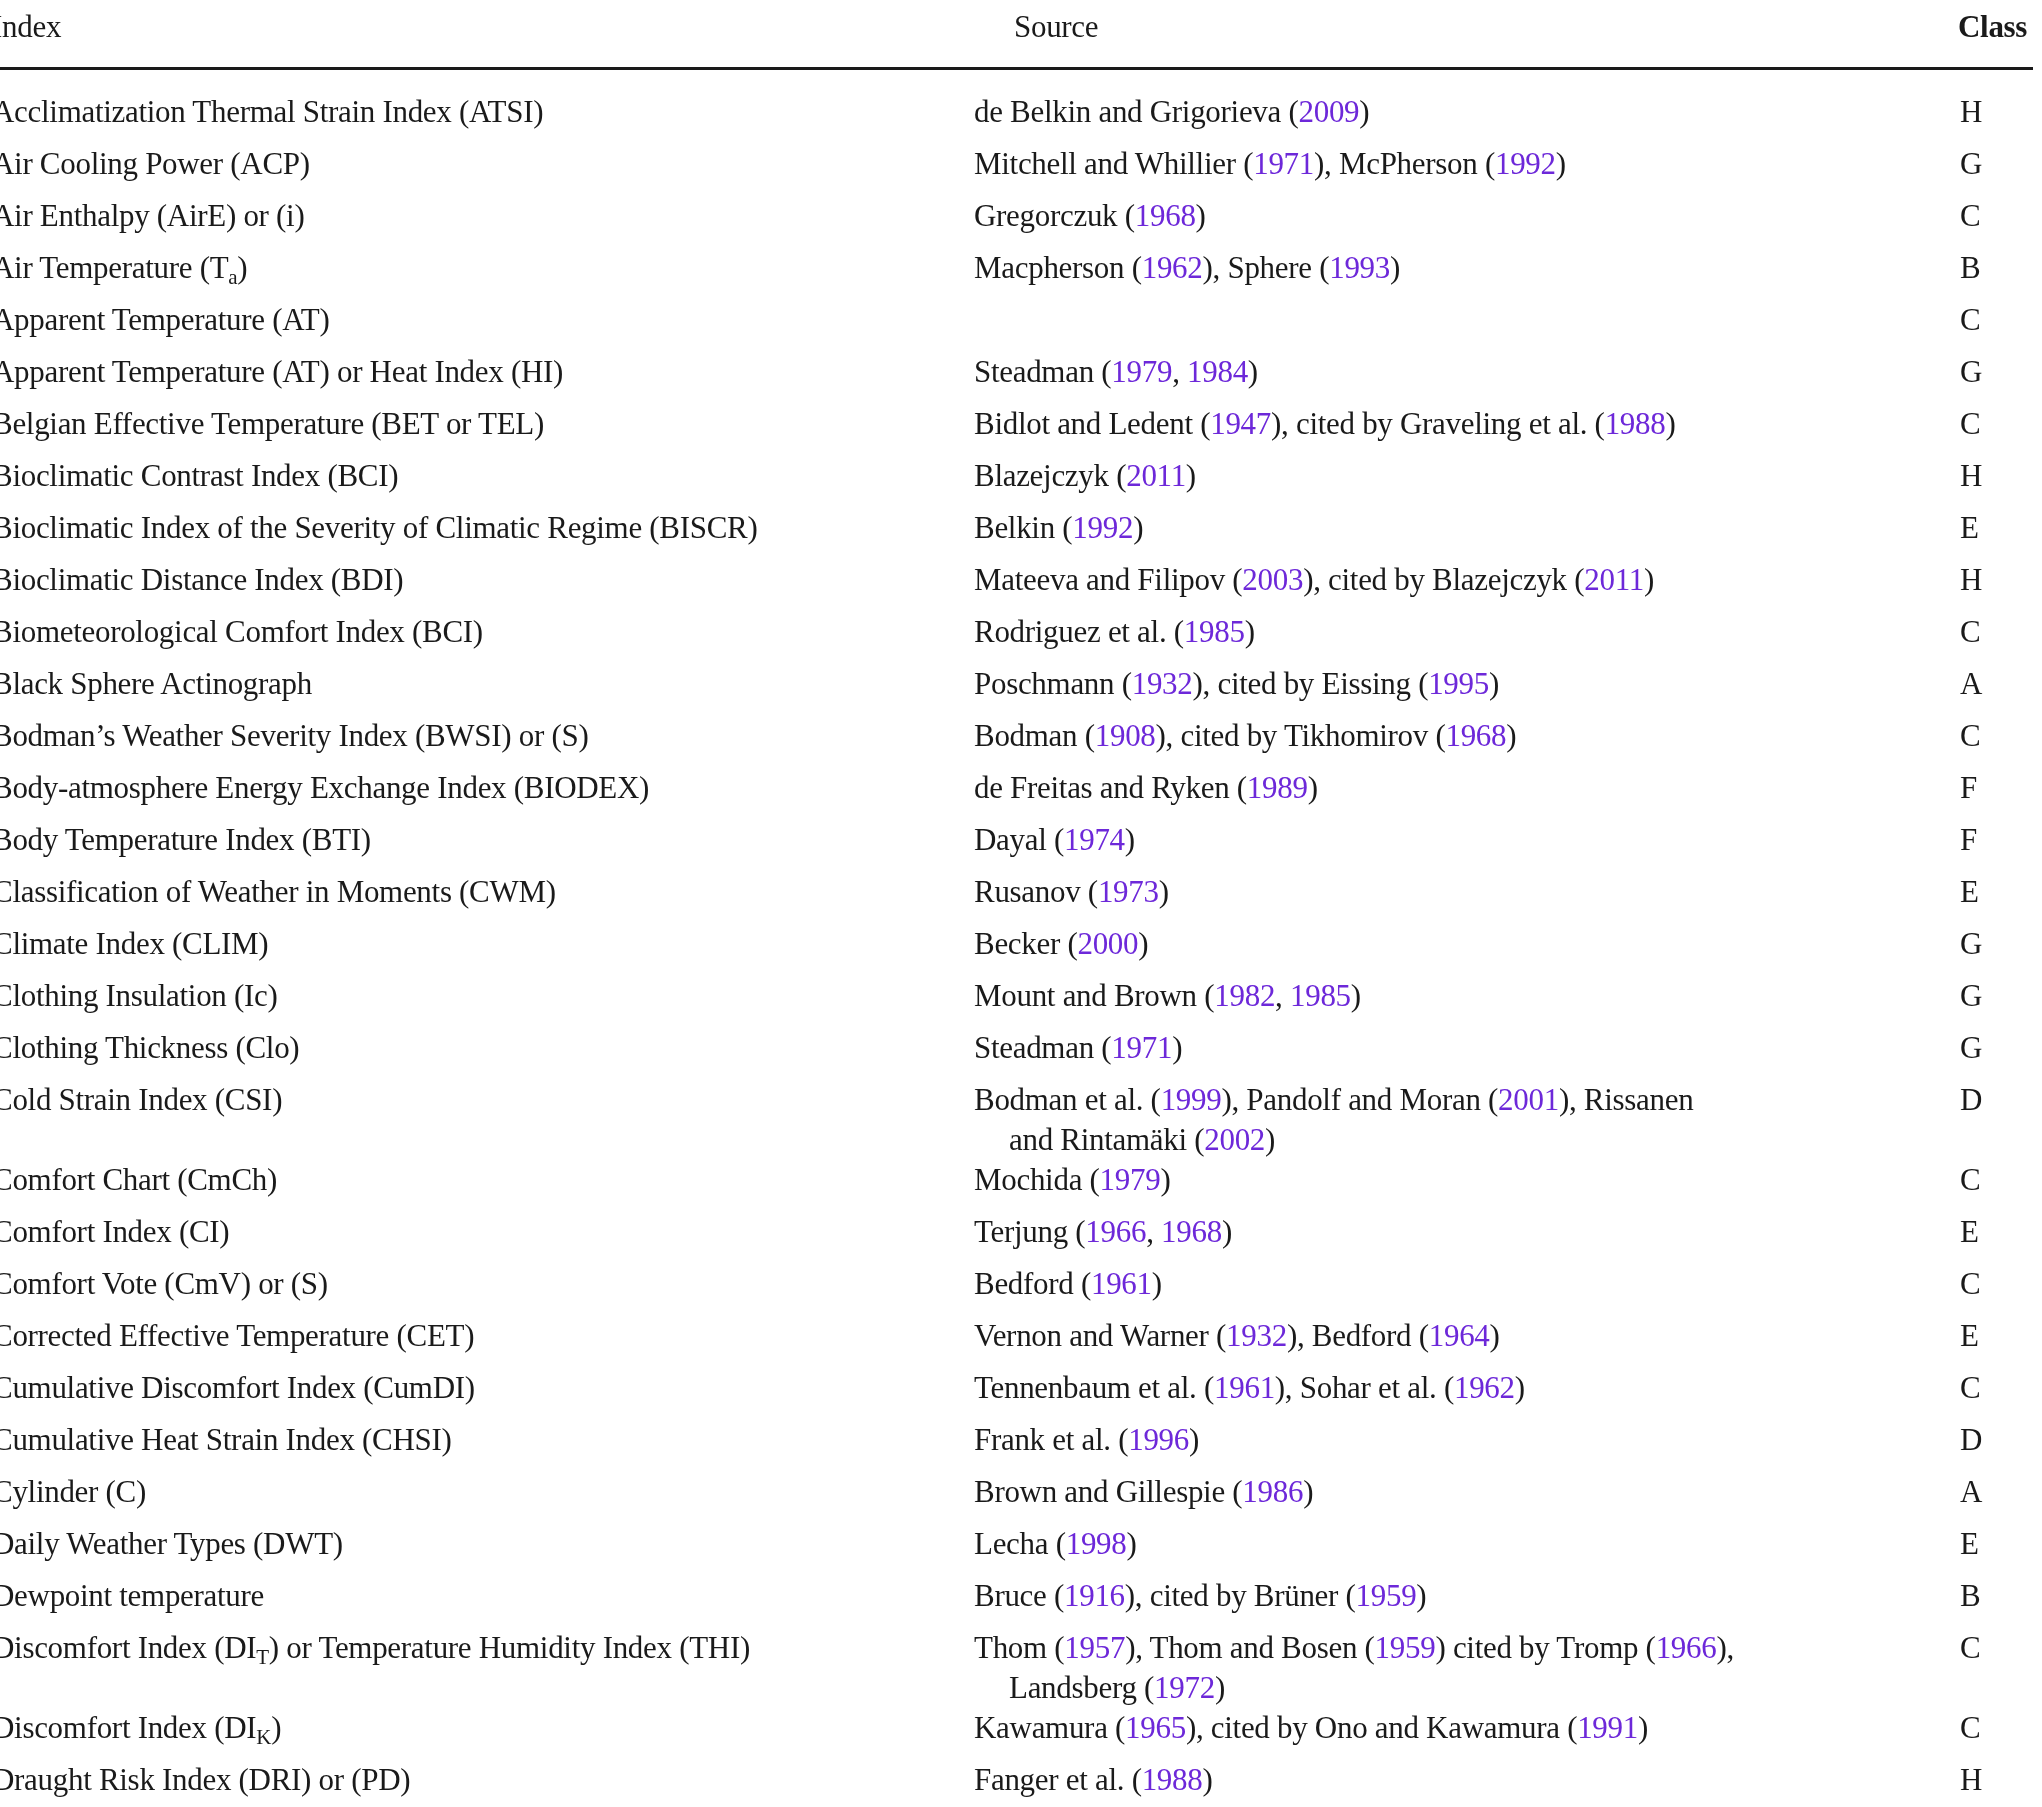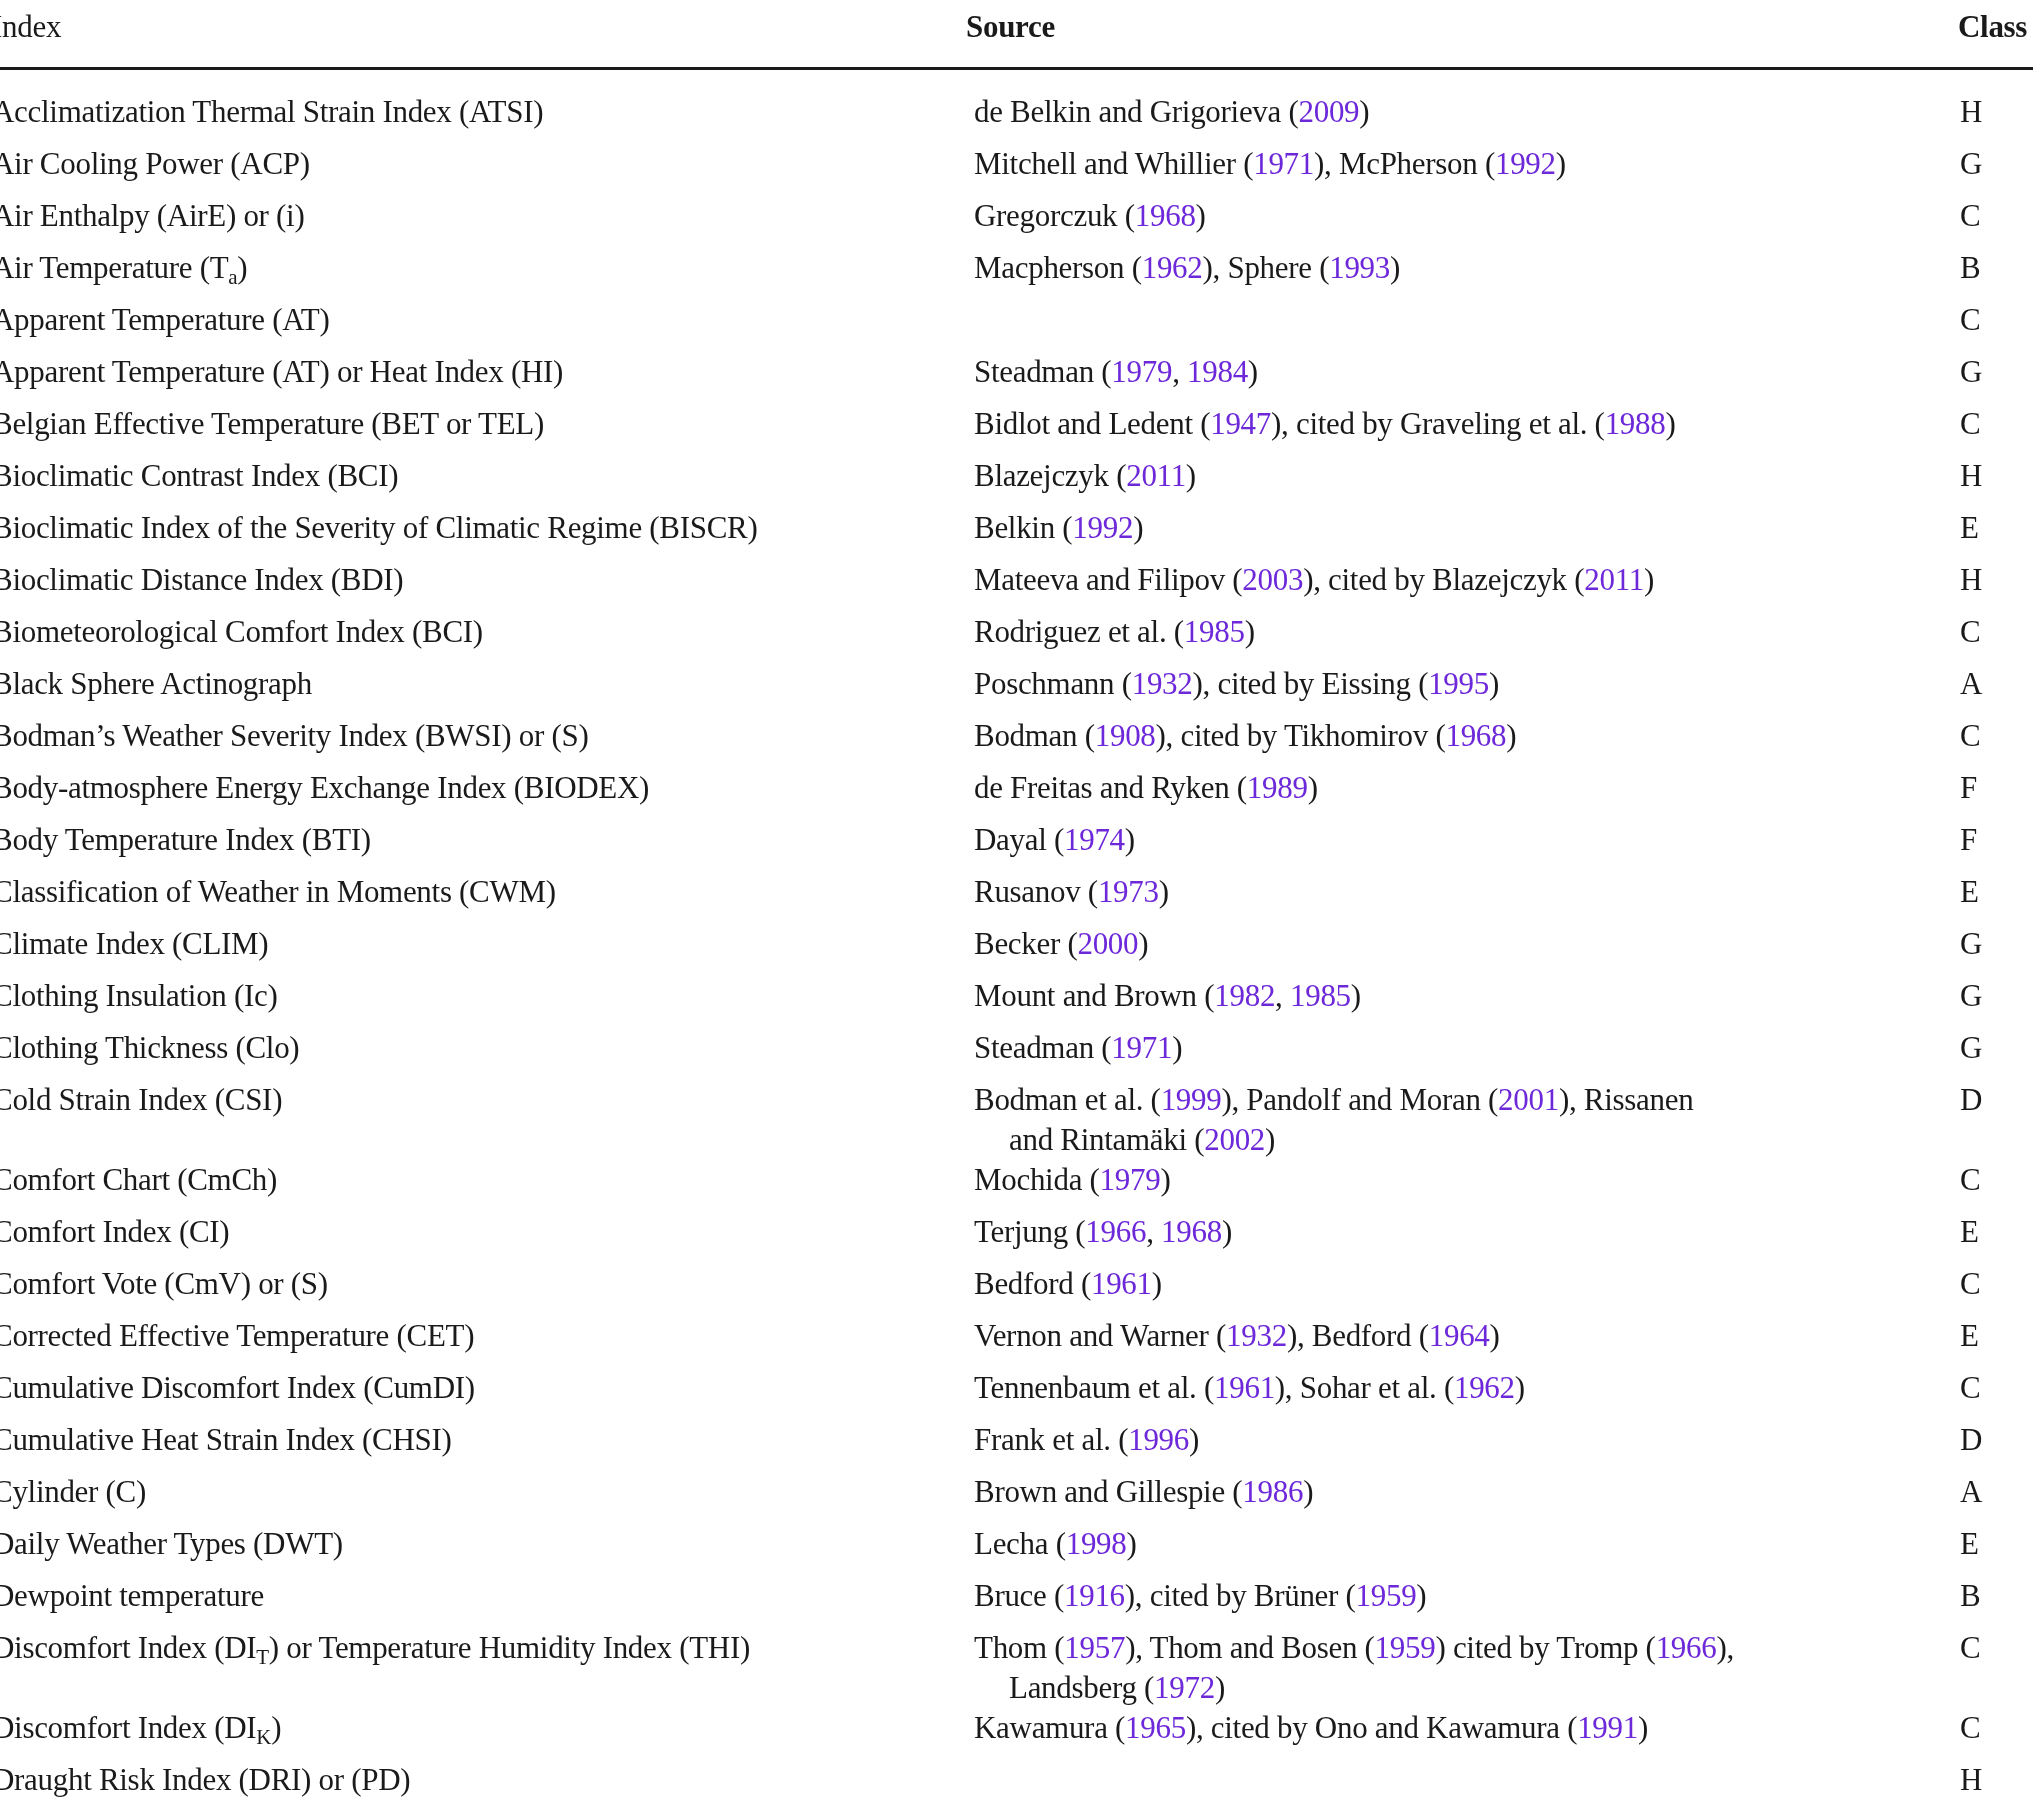--- a/index.html
+++ b/index.html
@@ -27,21 +27,21 @@
     border-bottom: 3px solid #1a1a1a;
     font-size: 31px;
   }
   .hdr span {
     position: absolute;
     top: 8px;
     line-height: 38px;
     letter-spacing: -0.3px;
   }
   .col-index { left: 0; }
-  .col-source { left: 974px; font-weight: bold; }
+  .col-source { left: 1022px; }
   .col-class { left: 1966px; font-weight: bold; }
 
   .rows { position: relative; padding-top: 17px; }
   .row {
     position: relative;
     height: 52px;
     font-size: 31px;
     line-height: 40px;
     letter-spacing: -0.3px;
   }
@@ -218,20 +218,21 @@
         <span class="c-source"><span>Thom (</span><a class="yr">1957</a><span>), Thom and Bosen (</span><a class="yr">1959</a><span>) cited by Tromp (</span><a class="yr">1966</a><span>),</span><span class="line2"><span>Landsberg (</span><a class="yr">1972</a><span>)</span></span></span>
         <span class="c-class">C</span>
       </div>
       <div class="row">
         <span class="c-index"><span>Discomfort Index (DI</span><sub>K</sub><span>)</span></span>
         <span class="c-source"><span>Kawamura (</span><a class="yr">1965</a><span>), cited by Ono and Kawamura (</span><a class="yr">1991</a><span>)</span></span>
         <span class="c-class">C</span>
       </div>
       <div class="row">
         <span class="c-index"><span>Draught Risk Index (DRI) or (PD)</span></span>
+        <span class="c-source"><span>Fanger et al. (</span><a class="yr">1988</a><span>)</span></span>
         <span class="c-class">H</span>
       </div>
       <div class="row">
         <span class="c-index"><span>Effective Heat Strain Index (EHSI)</span></span>
         <span class="c-source"><span>Kamon and Ryan (</span><a class="yr">1981</a><span>)</span></span>
         <span class="c-class">E</span>
       </div>
     </div>
 </div>
 

